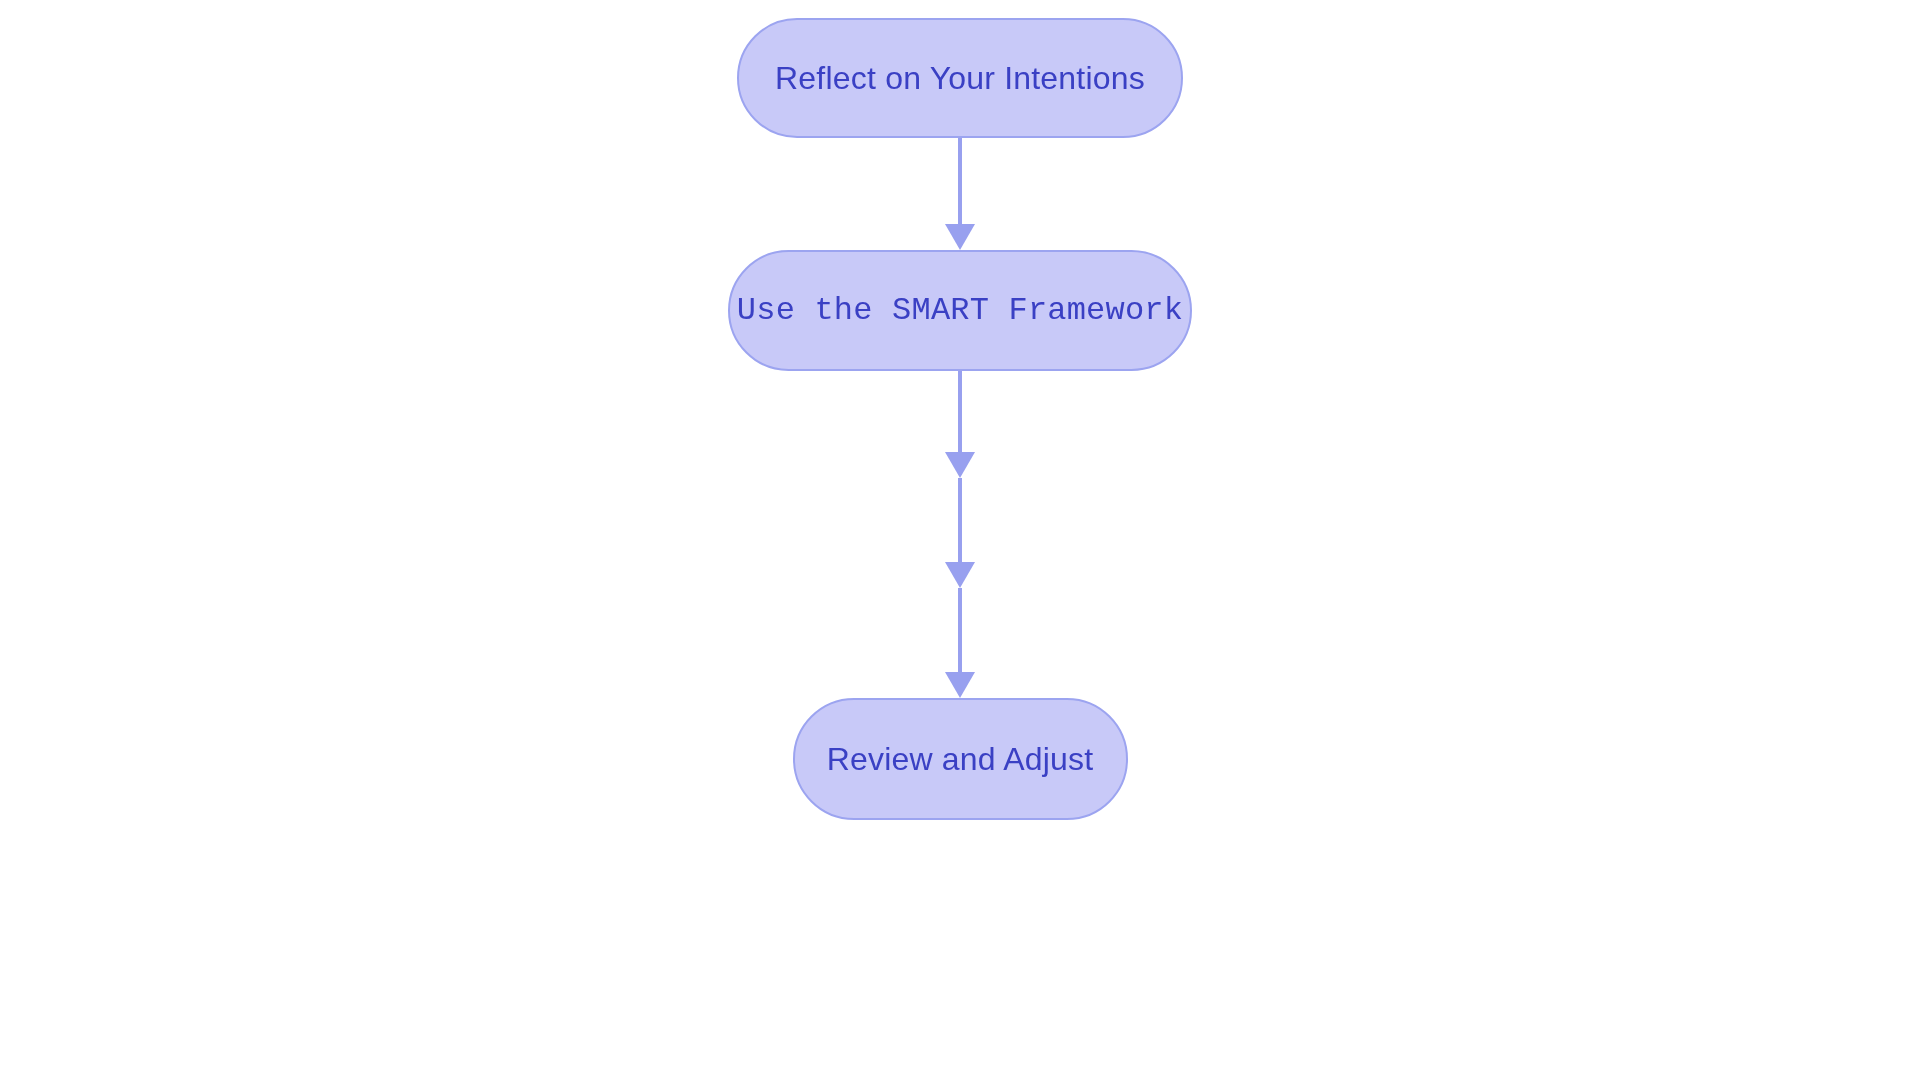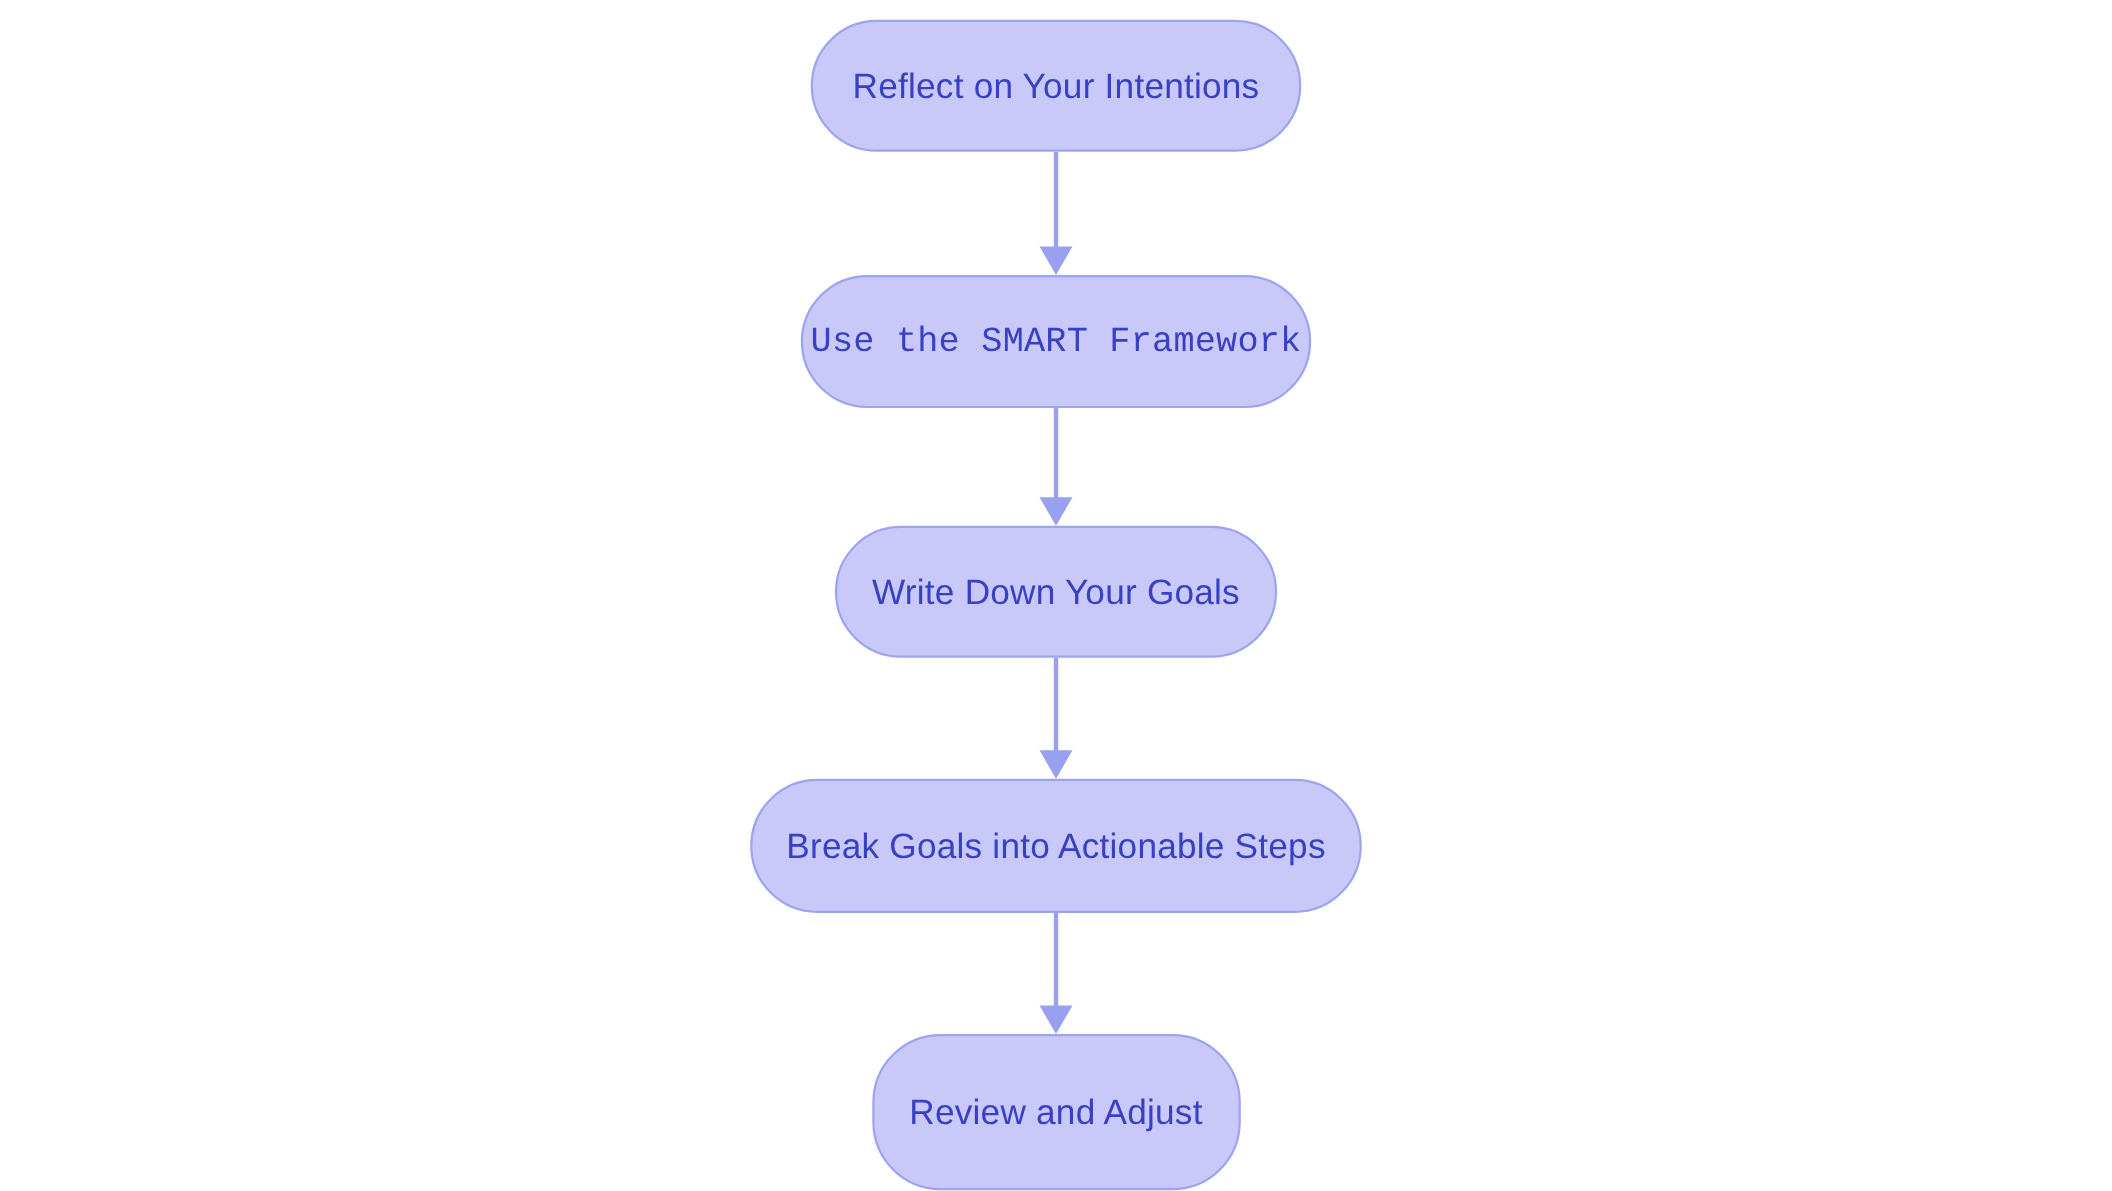--- a/index.html
+++ b/index.html
@@ -40,21 +40,21 @@
     font-size: 32px;
     font-weight: 400;
     letter-spacing: 0.2px;
     white-space: nowrap;
     text-align: center;
   }
   .node-1 { width: 446px; height: 120px; }
   .node-2 { width: 464px; height: 121px; font-family: Liberation Mono, monospace; }
   .node-3 { width: 402px; height: 120px; }
   .node-4 { width: 556px; height: 122px; }
-  .node-5 { width: 335px; height: 142px; }
+  .node-5 { width: 335px; height: 122px; }
 
   .arrow {
     position: relative;
     width: 30px;
     flex: 0 0 auto;
   }
   .arrow-1 { height: 112px; }
   .arrow-2 { height: 107px; }
   .arrow-3 { height: 110px; }
   .arrow-4 { height: 110px; }
@@ -95,32 +95,26 @@
 
   <div class="node node-2">
     <span>Use the SMART Framework</span>
   </div>
 
   <div class="arrow arrow-2">
     <span class="shaft"></span>
     <span class="head"></span>
   </div>
 
-  <div class="node node-3">
-    <span>Write Down Your Goals</span>
-  </div>
 
   <div class="arrow arrow-3">
     <span class="shaft"></span>
     <span class="head"></span>
   </div>
 
-  <div class="node node-4">
-    <span>Break Goals into Actionable Steps</span>
-  </div>
 
   <div class="arrow arrow-4">
     <span class="shaft"></span>
     <span class="head"></span>
   </div>
 
   <div class="node node-5">
     <span>Review and Adjust</span>
   </div>
 

